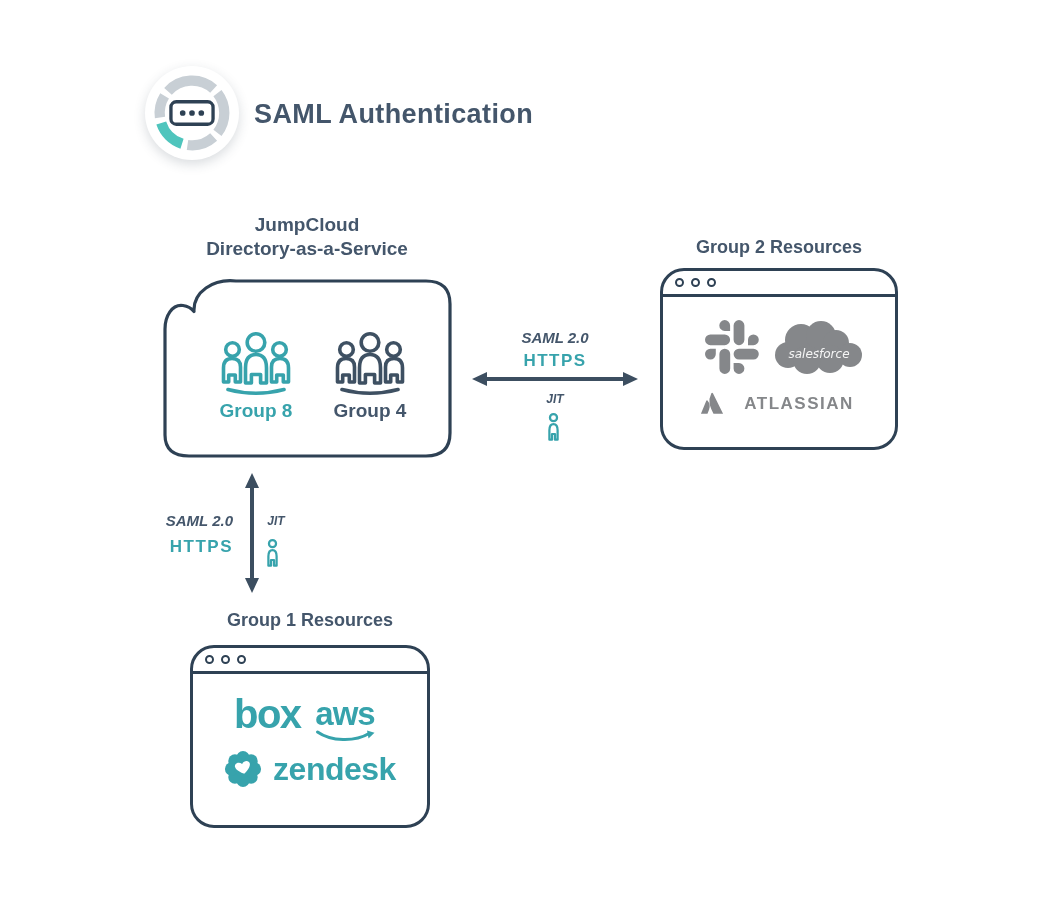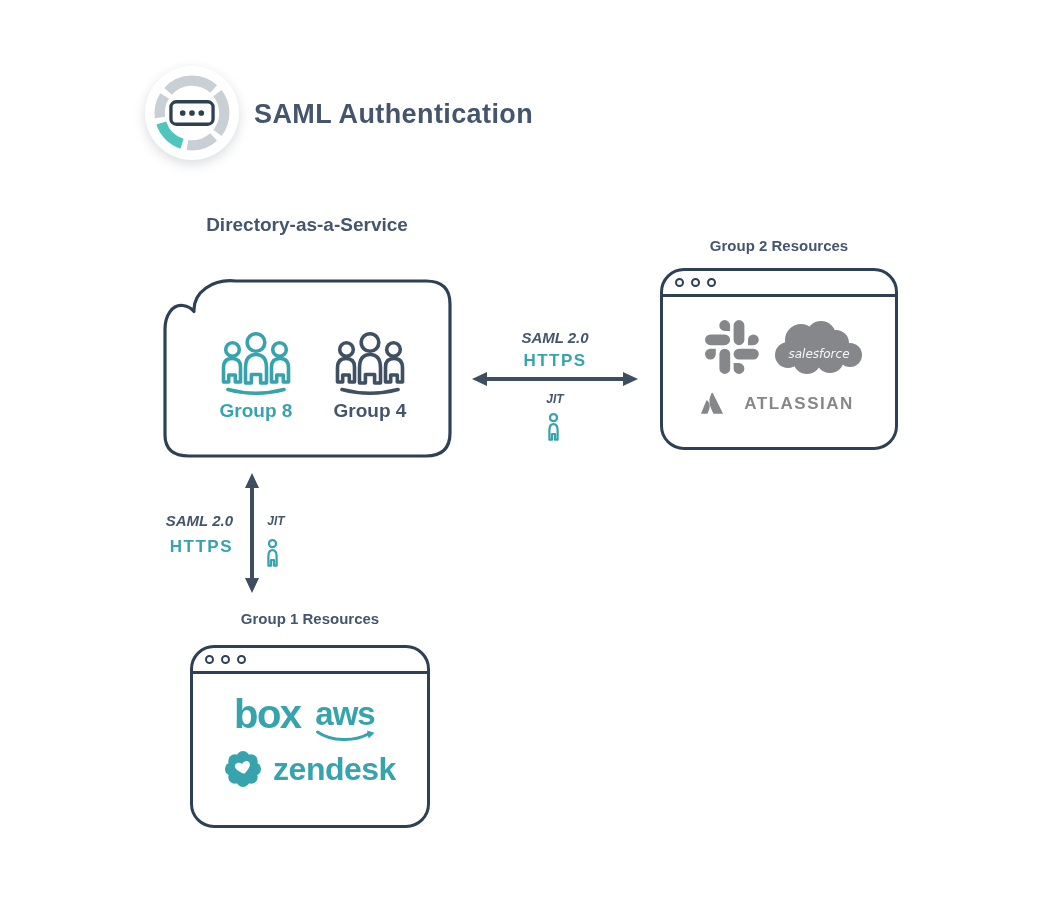--- a/index.html
+++ b/index.html
@@ -25,21 +25,21 @@
   .users-icon{stroke-width:3.6;fill:none;stroke-linecap:round;stroke-linejoin:round;}
 
   
   .conn-protocol{font-style:italic;font-size:15px;font-weight:700;color:var(--slate-text);}
   .conn-transport{font-size:17px;font-weight:700;color:var(--teal);letter-spacing:1.5px;}
   .conn-jit{font-style:italic;font-size:12px;font-weight:700;color:var(--slate-text);}
   .t-center{text-align:center;}
   .t-right{text-align:right;}
 
   
-  .res-title{width:240px;text-align:center;font-size:15px;font-weight:600;color:var(--slate-text);}
+  .res-title{width:240px;text-align:center;font-size:18px;font-weight:600;color:var(--slate-text);}
   .browser{border:3px solid var(--slate);border-radius:24px;background:#fff;}
   .browser-bar{height:26px;border-bottom:3px solid var(--slate);display:flex;align-items:center;
     padding-left:12px;gap:7px;}
   .browser-dot{width:9px;height:9px;border:2.5px solid var(--slate);border-radius:50%;}
 
   .atlassian-row{left:0;right:4px;display:flex;justify-content:center;align-items:center;gap:20px;}
   .atlassian-text{font-size:17px;font-weight:700;letter-spacing:1.5px;color:var(--gray-logo);}
 
   .box-text{font-size:40px;font-weight:700;letter-spacing:-1.5px;line-height:1;color:var(--teal);}
   .aws-block{display:flex;flex-direction:column;align-items:center;}
@@ -63,20 +63,21 @@
       </g>
       <rect x="26.5" y="36.5" width="43" height="23" rx="5.5" fill="#fff" stroke="var(--slate)" stroke-width="3.4"></rect>
       <circle cx="38.5" cy="48" r="2.9" fill="var(--slate)"></circle>
       <circle cx="48" cy="48" r="2.9" fill="var(--slate)"></circle>
       <circle cx="57.5" cy="48" r="2.9" fill="var(--slate)"></circle>
     </svg>
   </div>
   <div class="abs page-title">SAML Authentication</div>
 
   <div class="abs idp-label">
+    <div>JumpCloud</div>
     <div>Directory-as-a-Service</div>
   </div>
 
   <svg class="abs" style="left:160px;top:277px;" width="296" height="186" viewBox="0 0 296 186">
     <path d="M5 158 V52 C5 39 12 27 23 28.5 C28.5 29.3 32 32 34 34.5 C33 15 53 1.5 76 4 L266 4 Q290 4 290 27 V156 Q290 179 266 179 H29 Q5 179 5 158 Z" fill="#fff" stroke="var(--slate)" stroke-width="3.2" stroke-linejoin="round"></path>
   </svg>
 
   <svg class="abs users-icon" style="left:217px;top:330px;color:var(--teal);" width="78" height="66" viewBox="0 0 78 66" stroke="currentColor">
     <circle cx="15.5" cy="19.5" r="6.8"></circle>
     <path d="M6.5 52 V38 Q6.5 28.5 15 28.5 Q23.5 28.5 23.5 37 V52 H18.3 V45 H11.7 V52 Z"></path>

